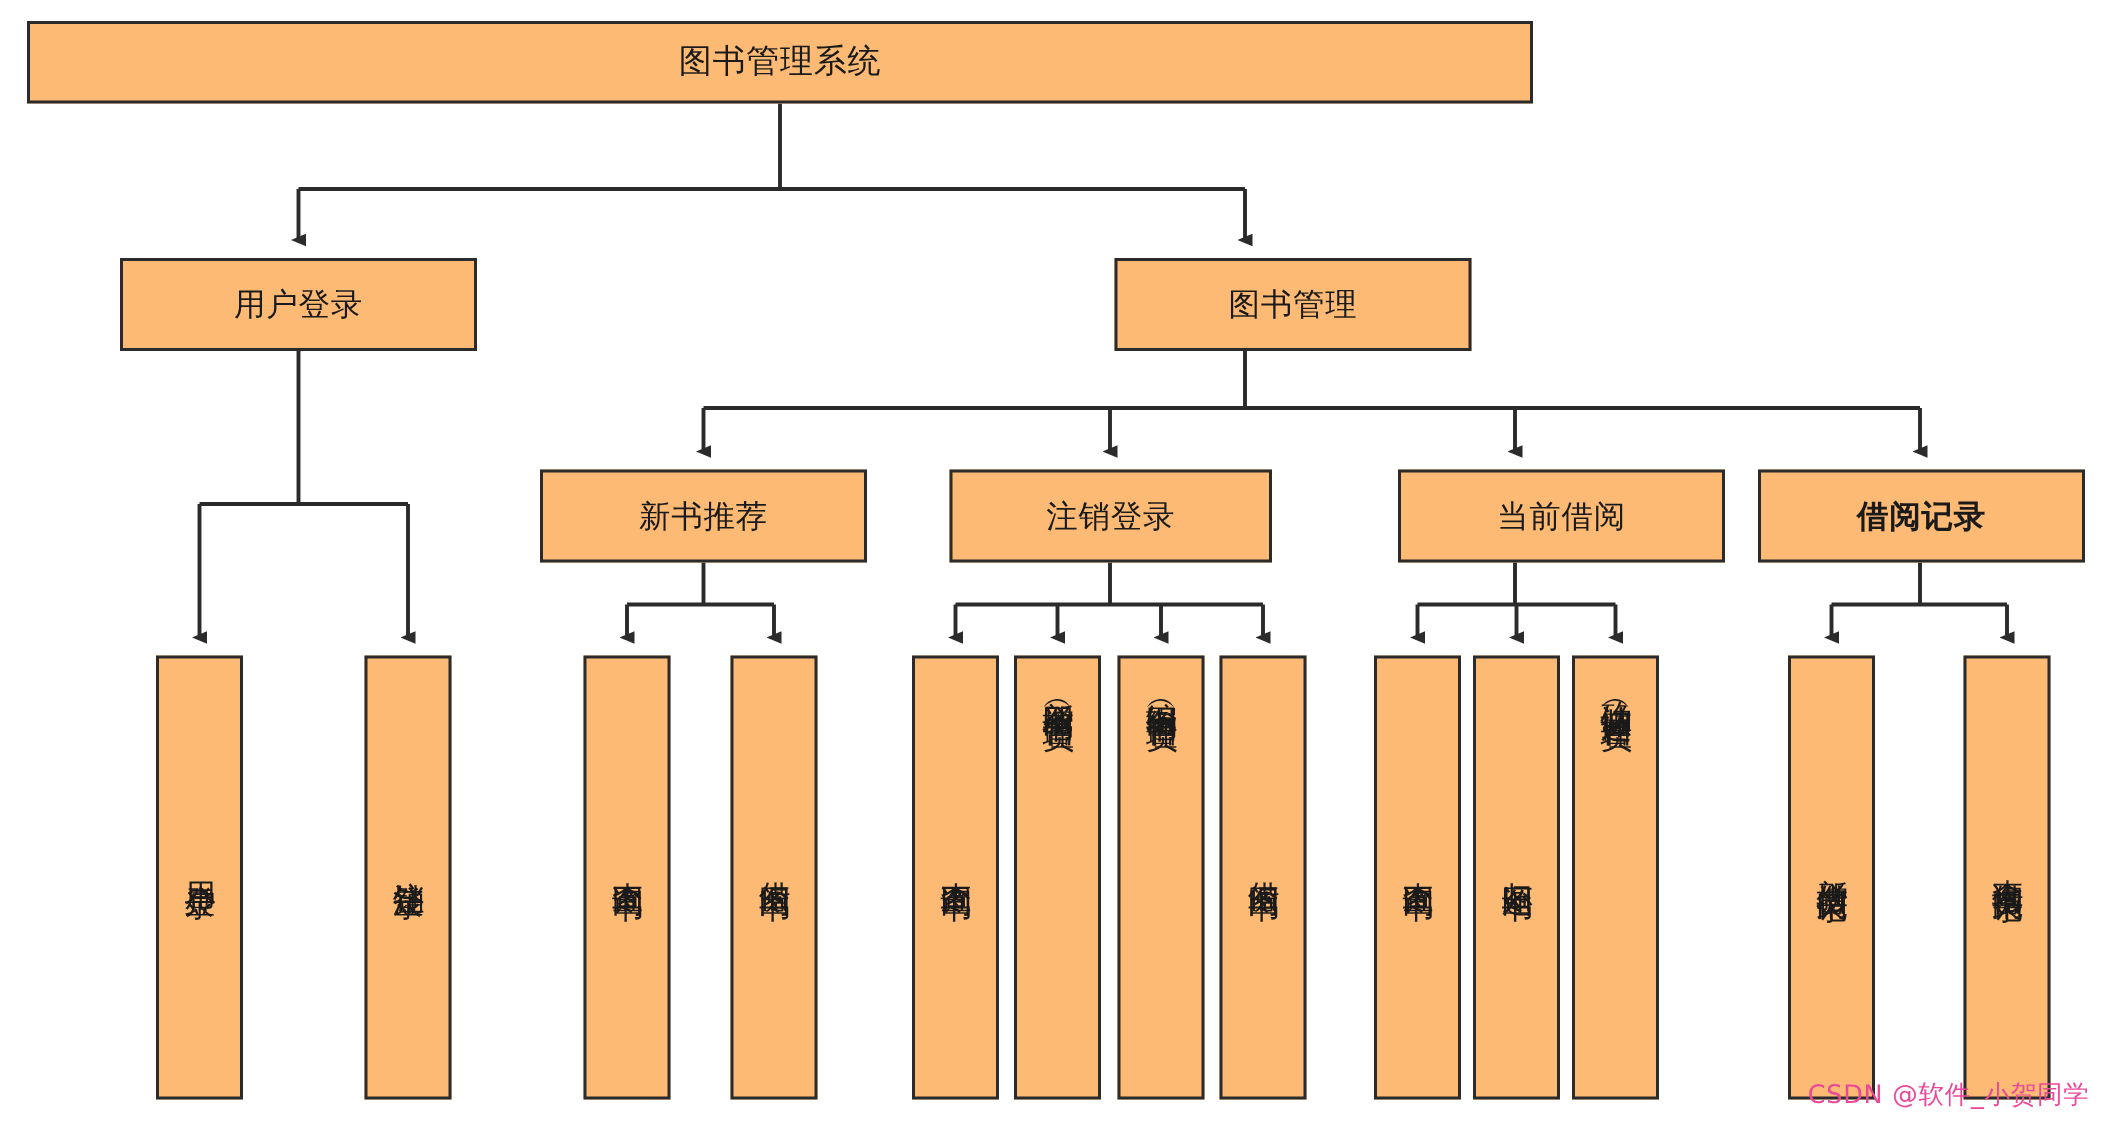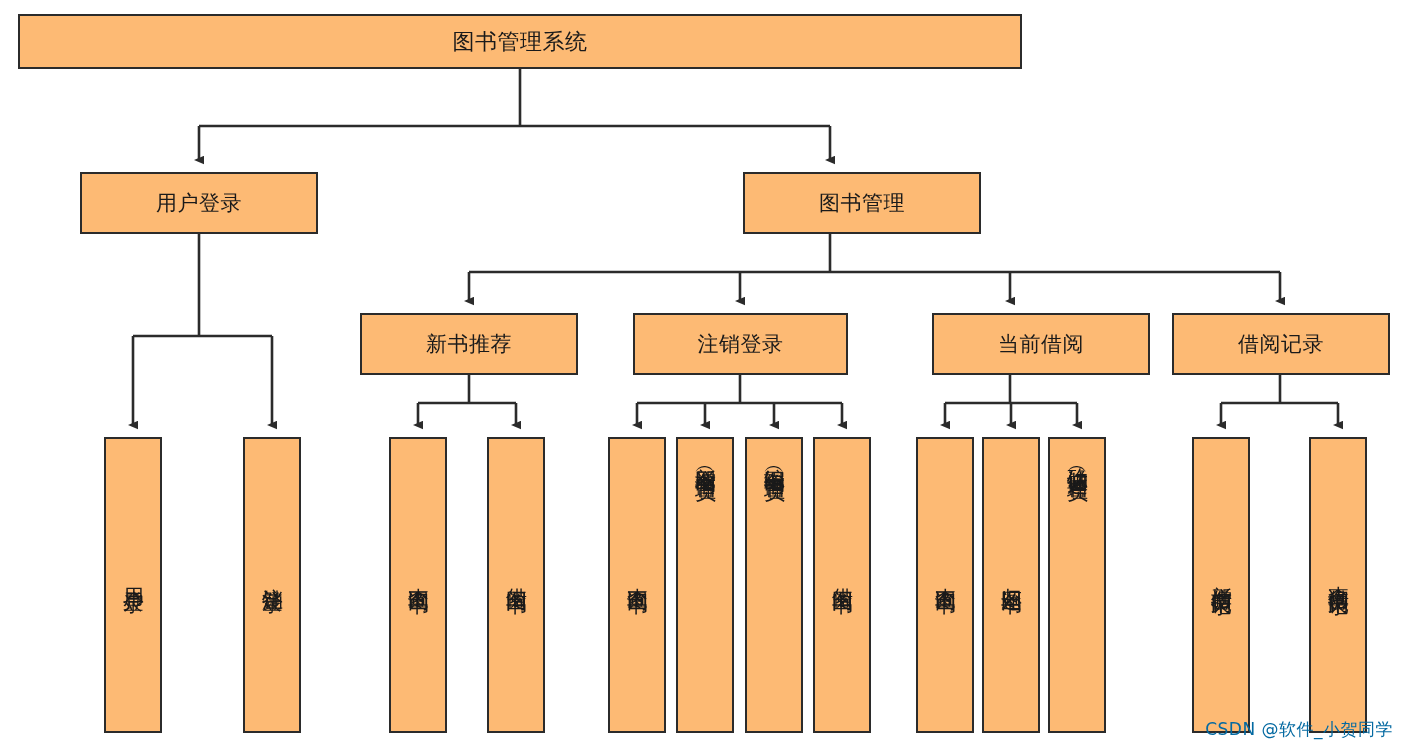--- a/index.html
+++ b/index.html
@@ -63,21 +63,21 @@
     margin-top: 74px;
   }
   .node.leaf.high .label {
     margin-top: 2px;
   }
   .watermark {
     position: absolute;
     right: 12px;
     bottom: 6px;
     font-size: 17px;
-    color: #0369a1;
+    color: #ec4899;
     white-space: nowrap;
     letter-spacing: 0.5px;
   }
 </style>
 </head>
 <body>
 
 <div id="canvas">
 
   <svg id="edges" viewBox="0 0 1405 747">
@@ -146,21 +146,21 @@
 
   <div class="node level2" style="left:360px; top:313px; width:218px; height:62px;">
     <span class="label">新书推荐</span>
   </div>
   <div class="node level2" style="left:633px; top:313px; width:215px; height:62px;">
     <span class="label">注销登录</span>
   </div>
   <div class="node level2" style="left:902px; top:313px; width:218px; height:62px;margin-left:30px;">
     <span class="label">当前借阅</span>
   </div>
-  <div class="node level2" style="left:1172px; top:313px; width:218px; height:62px;">
+  <div class="node level2" style="left:1172px; top:313px; width:218px; height:62px;font-weight:bold;">
     <span class="label">借阅记录</span>
   </div>
 
   <div class="node leaf mid" style="left:104px; top:437px; width:58px; height:296px;">
     <span class="label" style="margin-top: 122px;">用户登录</span>
   </div>
   <div class="node leaf mid" style="left:243px; top:437px; width:58px; height:296px;">
     <span class="label" style="margin-top: 122px;">注销登录</span>
   </div>
 

